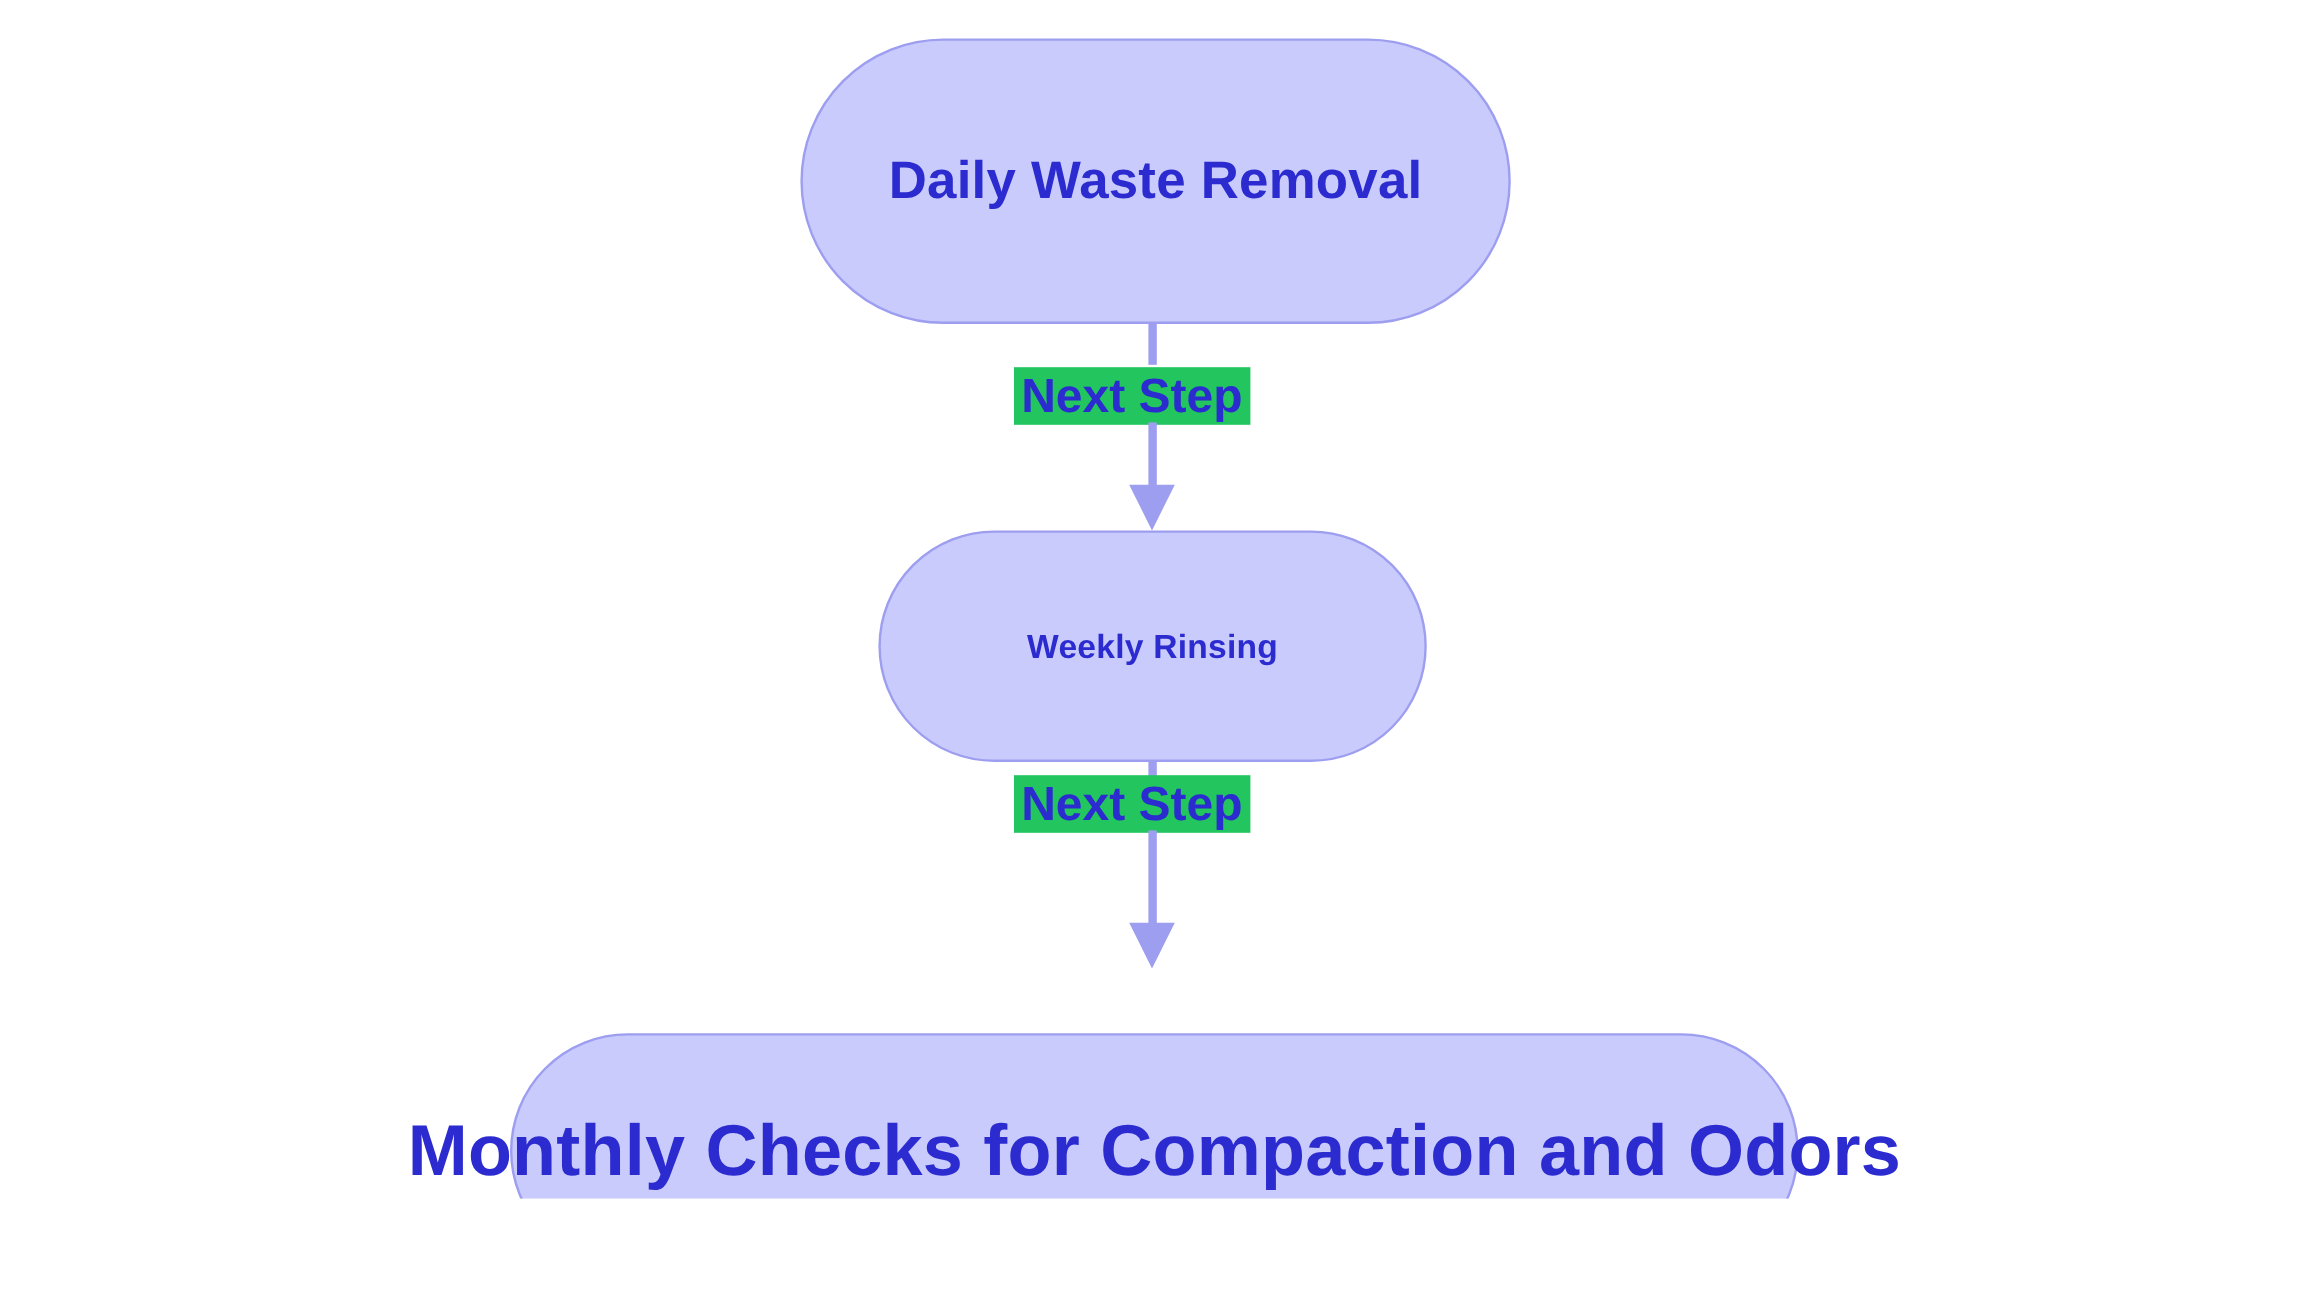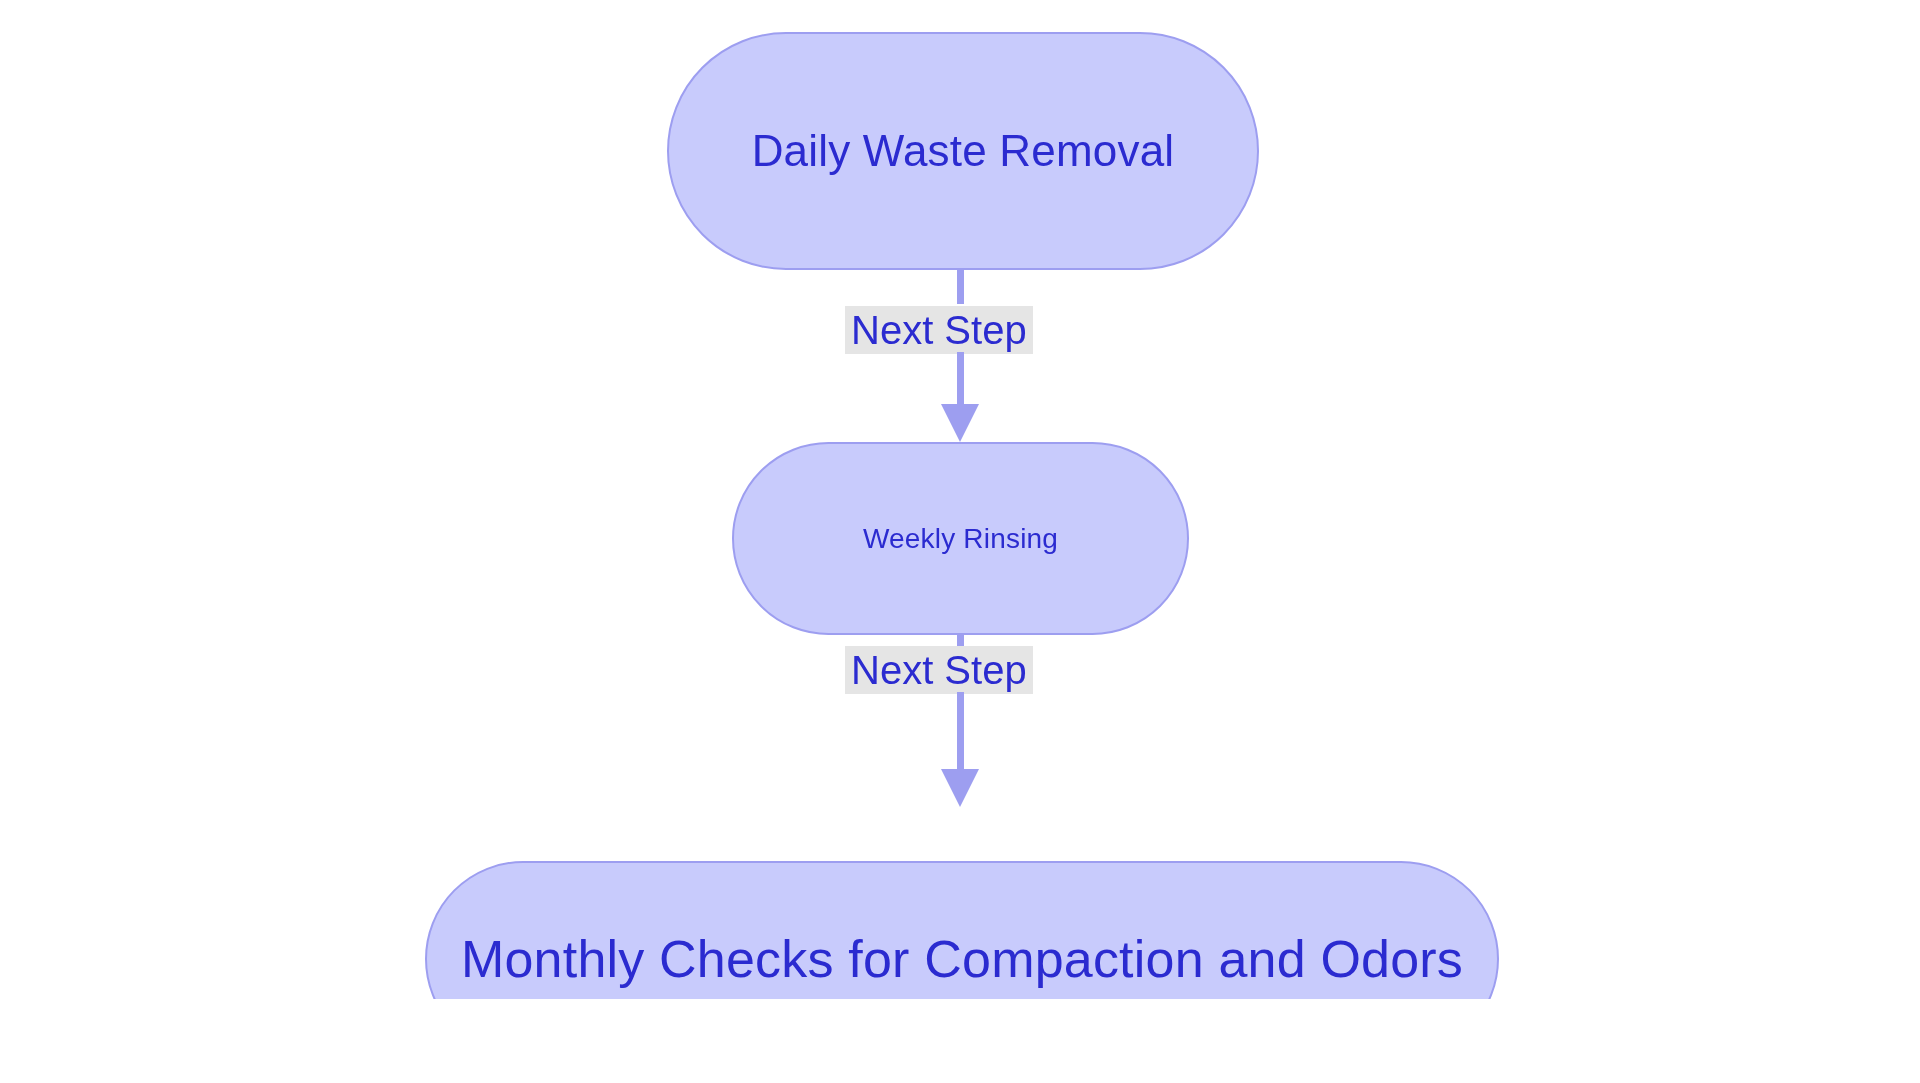--- a/index.html
+++ b/index.html
@@ -9,20 +9,21 @@
   }
   body {
     font-family: "Liberation Sans", sans-serif;
   }
   #canvas {
     position: relative;
     width: 1920px;
     height: 999px;
     background: #ffffff;
     overflow: hidden;
+    font-weight: bold;
   }
   .flow-node {
     position: absolute;
     box-sizing: border-box;
     background: #c8cbfc;
     border: 2px solid #9d9ef0;
     display: flex;
     align-items: center;
     justify-content: center;
     color: #2b2bd0;
@@ -52,21 +53,21 @@
     border-radius: 97px;
     font-size: 28px;
   }
   
   #node-3 {
     left: 425px;
     top: 861px;
     width: 1074px;
     height: 196px;
     border-radius: 98px;
-    font-size: 52px;
+    font-size: 60px;
   }
   .edge-line {
     position: absolute;
     width: 7px;
     background: #9d9ef0;
     left: 957px;
   }
   #edge-1-line-top  { top: 270px; height: 34px; }
   #edge-1-line-bot  { top: 352px; height: 56px; }
   #edge-2-line-top  { top: 635px; height: 34px; }
@@ -83,21 +84,21 @@
   }
   #edge-1-arrow { top: 404px; }
   #edge-2-arrow { top: 769px; }
 
   .edge-label {
     position: absolute;
     color: #2b2bd0;
     font-size: 40px;
     line-height: 1;
     white-space: nowrap;
-    background: #e5e5e5;
+    background: #22c55e;
     padding: 4px 6px;
     text-align: center;
   }
   #edge-1-label {
     left: 845px;
     top: 306px;
   }
   #edge-2-label {
     left: 845px;
     top: 646px;

